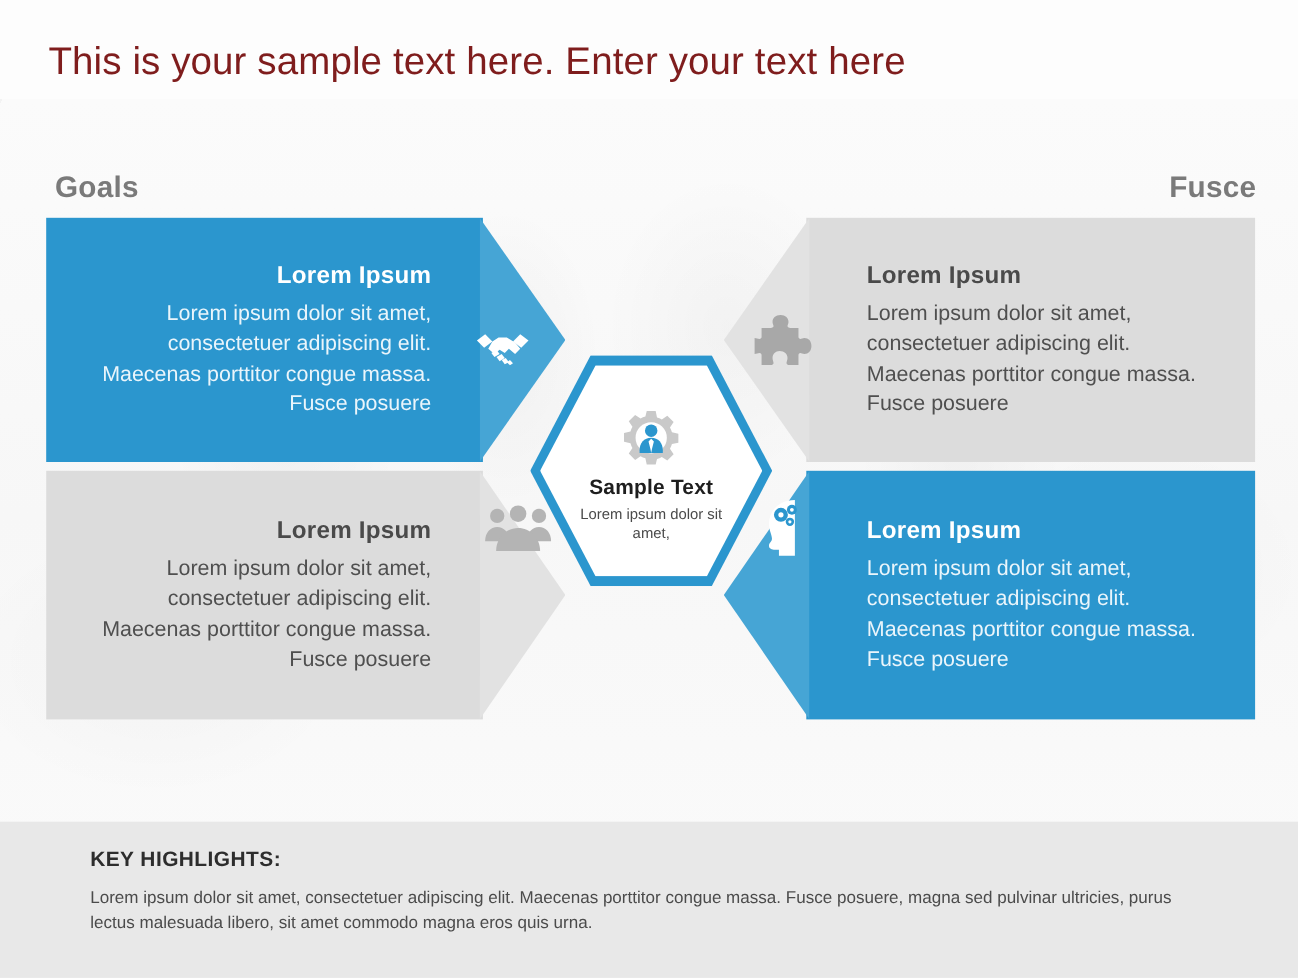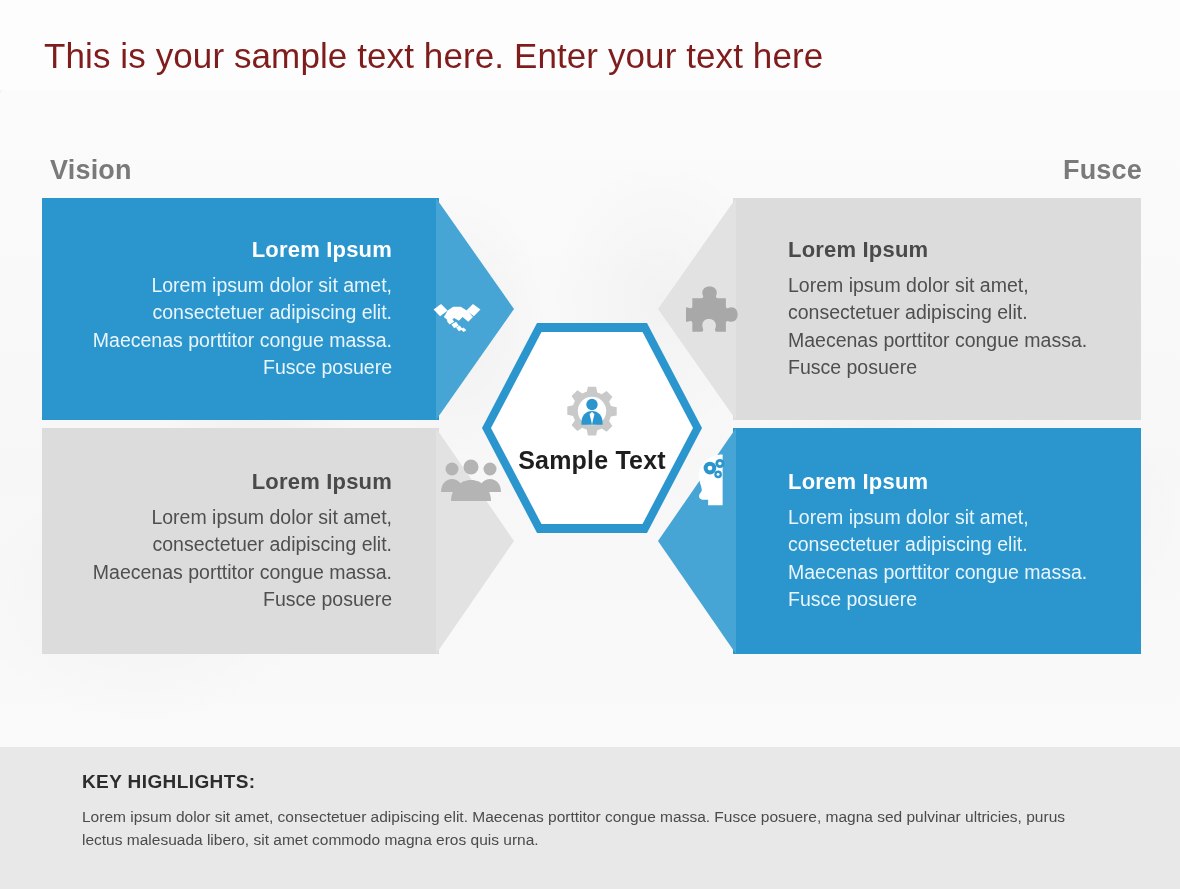--- a/index.html
+++ b/index.html
@@ -164,21 +164,21 @@
   }
   .hex-content {
     position: absolute; inset: 0;
     display: flex; flex-direction: column;
     align-items: center; justify-content: center;
     padding-top: 8px;
     box-sizing: border-box;
   }
   .hex-icon { width: 52px; height: 52px; margin-bottom: 9px; }
   .hex-title {
-    font-size: 25px; font-weight: bold;
+    font-size: 19px; font-weight: bold;
     color: #1e1e1e; letter-spacing: 0.2px;
     margin: 0 0 4px 0;
   }
   .hex-sub {
     font-size: 13.5px; line-height: 17px;
     color: #4a4a4a; text-align: center;
     margin: 0; max-width: 150px;
   }
 
   
@@ -202,21 +202,21 @@
 </style>
 </head>
 <body>
 
 <div id="slide">
 
   <div class="bg-watermark"></div>
 
   <div class="title">This is your sample text here. Enter your text here</div>
 
-  <div class="col-label left">Vision</div>
+  <div class="col-label left">Goals</div>
   <div class="col-label right">Fusce</div>
 
   <div class="panel blue point-right" id="panel-tl">
     <div class="chev">
       <div class="slab"></div>
       <div class="tip"></div>
     </div>
     <div class="body-wrap">
       <p class="p-title">Lorem Ipsum</p>
       <p class="p-text">Lorem ipsum dolor sit amet, consectetuer adipiscing elit. Maecenas porttitor congue massa. Fusce posuere</p>
@@ -305,20 +305,21 @@
       <div class="hex-icon">
         <svg viewBox="0 0 64 64" width="52" height="52" aria-hidden="true">
           <path fill="#c9c9c9" d="M27 2 h10 l1.5 7.2 a23 23 0 0 1 5.4 2.2 l6.1 -4.1 7.1 7.1 -4.1 6.1 a23 23 0 0 1 2.2 5.4 l7.2 1.5 v10 l-7.2 1.5 a23 23 0 0 1 -2.2 5.4 l4.1 6.1 -7.1 7.1 -6.1 -4.1 a23 23 0 0 1 -5.4 2.2 L37 62 h-10 l-1.5 -7.2 a23 23 0 0 1 -5.4 -2.2 l-6.1 4.1 -7.1 -7.1 4.1 -6.1 a23 23 0 0 1 -2.2 -5.4 L1.6 36.5 v-10 l7.2 -1.5 a23 23 0 0 1 2.2 -5.4 L6.9 13.5 14 6.4 l6.1 4.1 a23 23 0 0 1 5.4 -2.2 z"></path>
           <circle cx="32" cy="32" r="17.5" fill="#ffffff"></circle>
           <circle cx="32" cy="24" r="7" fill="#2b96ce"></circle>
           <path fill="#2b96ce" d="M32 32 c-8 0 -13 6 -13 14 0 1 0 2 0 3 h26 c0 -1 0 -2 0 -3 0 -8 -5 -14 -13 -14 z"></path>
           <path fill="#ffffff" d="M32 33 l3 3 -2 8 -1 5 -1 -5 -2 -8 z"></path>
         </svg>
       </div>
       <p class="hex-title">Sample Text</p>
+      <p class="hex-sub">Lorem ipsum dolor sit amet,</p>
     </div>
   </div>
 
   <div id="footer">
     <p class="fh">KEY HIGHLIGHTS:</p>
     <p class="fb">Lorem ipsum dolor sit amet, consectetuer adipiscing elit. Maecenas porttitor congue massa. Fusce posuere, magna sed pulvinar ultricies, purus lectus malesuada libero, sit amet commodo magna eros quis urna.</p>
   </div>
 
 </div>
 

